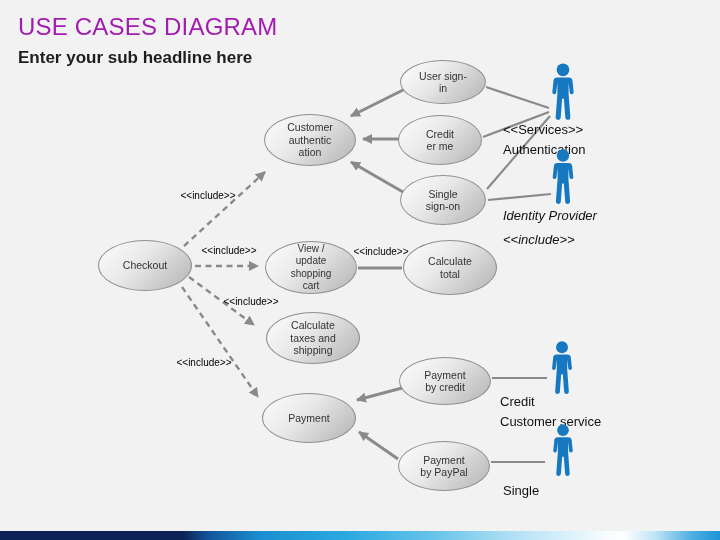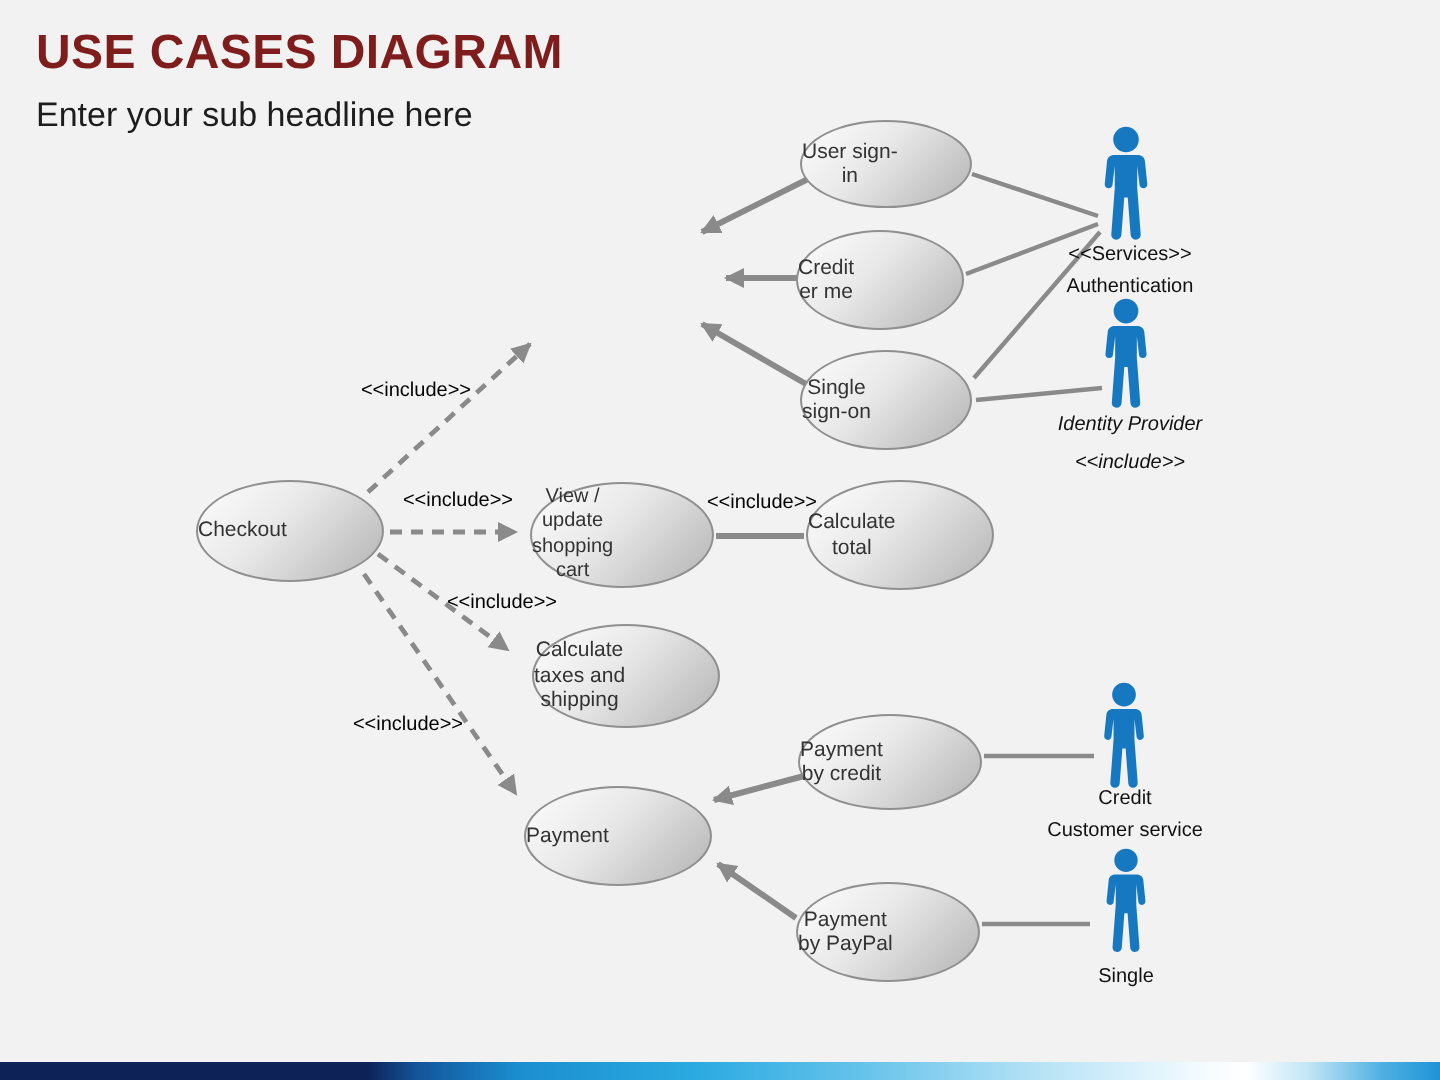--- a/index.html
+++ b/index.html
@@ -1,43 +1,43 @@
 <!DOCTYPE html>
 <html><head>
 <meta charset="utf-8">
 <style>
   html,body{margin:0;padding:0;background:#d8d8d8;}
   .slide{
     position:relative;width:720px;height:540px;overflow:hidden;
     background:#f2f2f2;font-family:"Liberation Sans",sans-serif;
   }
   .title{
-    position:absolute;left:18px;top:13px;font-size:24px;font-weight:700;
-    color:#7f1d1d;letter-spacing:.2px;
+    position:absolute;left:18px;top:13px;font-size:24px;font-weight:400;
+    color:#a21caf;letter-spacing:.2px;
   }
   .subtitle{
-    position:absolute;left:18px;top:48px;font-size:17px;font-weight:400;color:#1d1d1d;
+    position:absolute;left:18px;top:48px;font-size:17px;font-weight:700;color:#1d1d1d;
   }
   .connectors{position:absolute;left:0;top:0;width:720px;height:540px;}
   .uc{
     position:absolute;border-radius:50%;
     background:linear-gradient(135deg,#fdfdfd 0%,#e9e9e9 42%,#b3b3b3 100%);
     border:1.4px solid #8f8f8f;
-    display:flex;align-items:center;justify-content:flex-start;
+    display:flex;align-items:center;justify-content:center;
     text-align:center;color:#333;font-size:10.5px;line-height:1.18;
     white-space:pre-line;box-sizing:border-box;
   }
   .uc.small{font-size:10px;line-height:1.25;}
   .inc{
     position:absolute;font-size:10px;color:#000;text-align:center;white-space:nowrap;
   }
   .actor{position:absolute;}
   .actor svg{display:block;}
   .actor-label{
-    position:absolute;font-size:10px;color:#111;text-align:center;
+    position:absolute;font-size:13px;color:#111;
     white-space:pre-line;line-height:1.55;
   }
   .actor-label.tall{line-height:1.85;font-style:italic;}
   .bottom-bar{
     position:absolute;left:0;bottom:0;width:720px;height:9px;
     background:linear-gradient(90deg,
       #0d2357 0%, #0d2357 25.5%, #14549a 29%, #1b8ed0 36%, #2aa9e0 48%,
       #66c3ea 60%, #b5e2f5 72%, #f6fcff 84%, #ffffff 86.5%, #bfe4f5 91%,
       #4fb0e2 96%, #1e93d6 100%);
   }
@@ -79,20 +79,25 @@
       <line x1="184" y1="246" x2="265" y2="172"></line>
       <line x1="195" y1="266" x2="258" y2="266"></line>
       <line x1="189" y1="277" x2="254" y2="325"></line>
       <line x1="182" y1="287" x2="258" y2="397"></line>
     </g>
   </svg>
 
   <div class="uc" style="left:400px;top:60px;width:86px;height:44px">
     <span>User sign-
 in</span>
+  </div>
+  <div class="uc" style="left:264px;top:114px;width:92px;height:52px">
+    <span>Customer
+authentic
+ation</span>
   </div>
   <div class="uc" style="left:398px;top:115px;width:84px;height:50px">
     <span>Credit
 er me</span>
   </div>
   <div class="uc" style="left:400px;top:175px;width:86px;height:50px">
     <span>Single
 sign-on</span>
   </div>
   <div class="uc" style="left:98px;top:240px;width:94px;height:51px">

